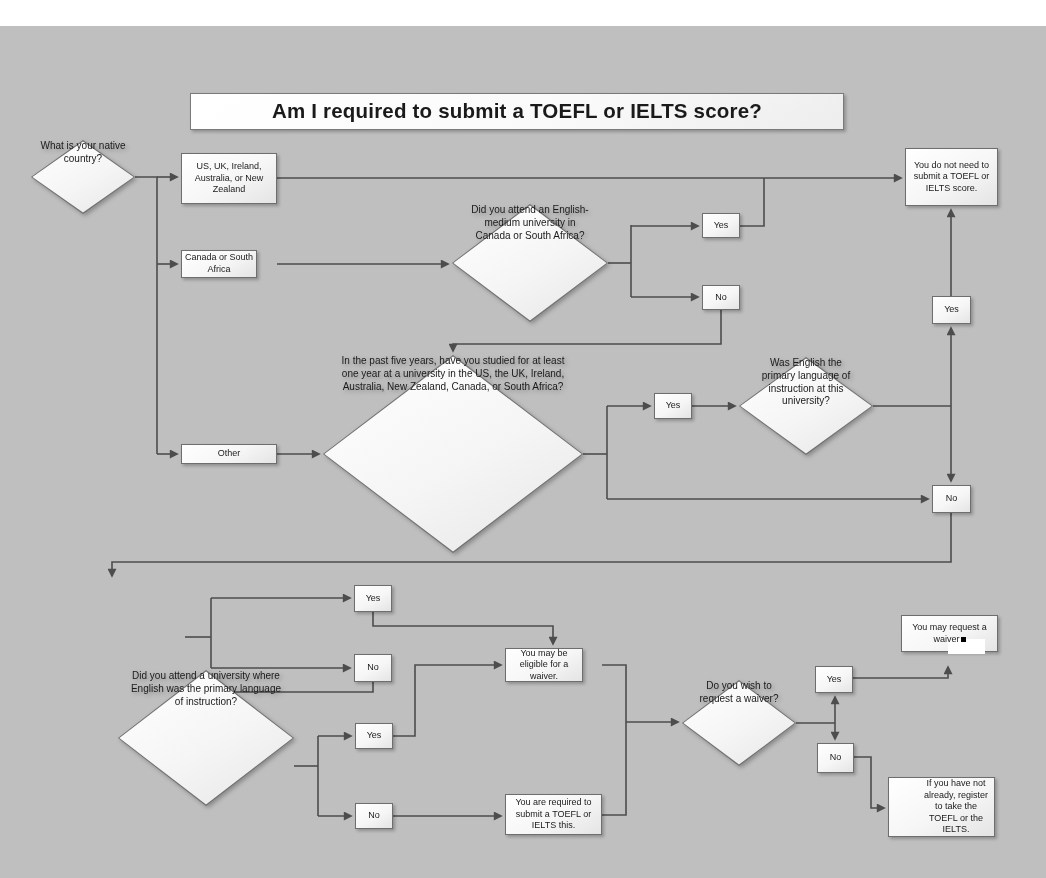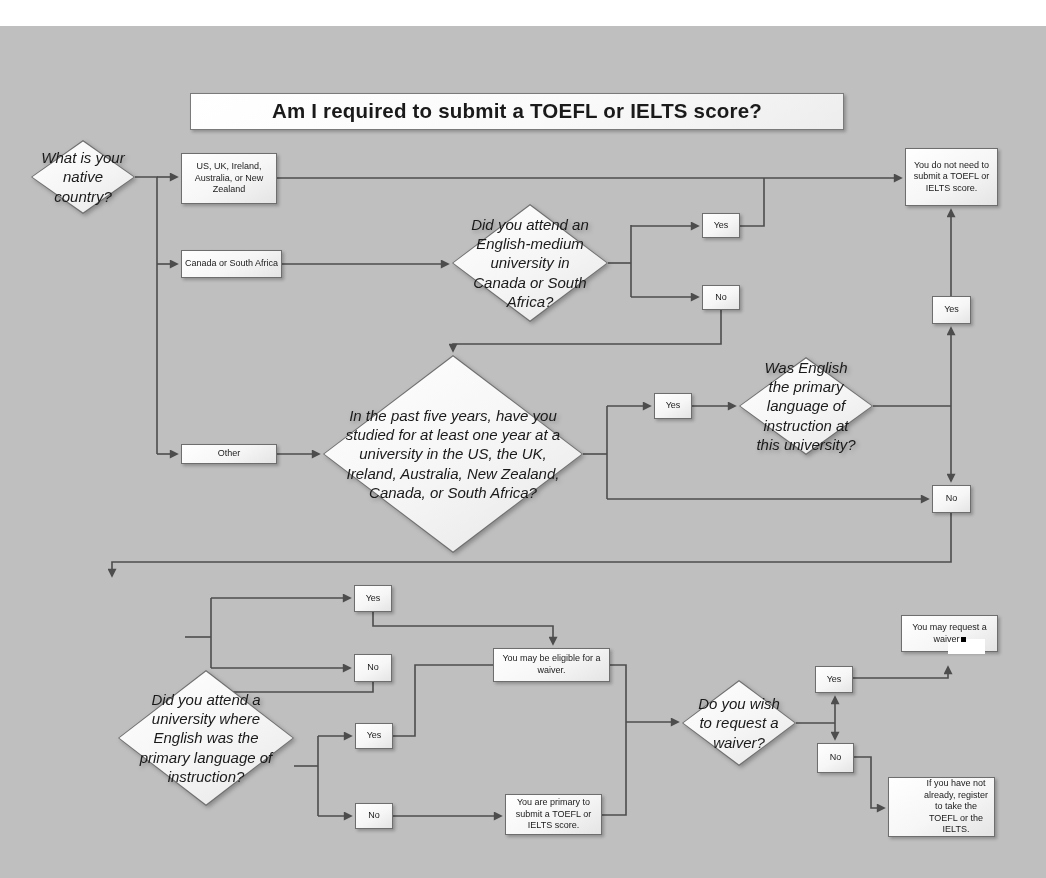--- a/index.html
+++ b/index.html
@@ -12,22 +12,22 @@
      border:1px solid #6e6e6e;box-shadow:2px 2px 3px rgba(0,0,0,.25);
      font-size:9px;line-height:1.28;color:#1a1a1a;padding:1px 2px;}
   .title-box{font-size:20.5px;font-weight:bold;line-height:1.1;letter-spacing:.2px;
      background:linear-gradient(150deg,#ffffff 0%,#fafafa 55%,#ededed 100%);
      border:1px solid #7a7a7a;}
   .diamond{position:absolute;filter:drop-shadow(2px 2px 2px rgba(0,0,0,.28));}
   .dshape{position:absolute;inset:0;background:#6e6e6e;
      clip-path:polygon(50% 0,100% 50%,50% 100%,0 50%);}
   .dfill{position:absolute;inset:1.4px;background:linear-gradient(150deg,#ffffff 0%,#f5f5f5 55%,#e6e6e6 100%);
      clip-path:polygon(50% 0,100% 50%,50% 100%,0 50%);}
-  .dtext{position:absolute;inset:0;display:flex;align-items:center;justify-content:center;
-     text-align:center;font-size:15px;line-height:1.28;color:#1a1a1a;font-style:italic;}
+  .dtext{position:absolute;inset:0;display:flex;align-items:flex-start;justify-content:center;
+     text-align:center;font-size:10px;line-height:1.28;color:#1a1a1a;}
   .dtext span{display:block;}
   .bullet-square{display:inline-block;width:5px;height:5px;background:#000;margin-left:1px;vertical-align:baseline;overflow:hidden;font-size:0;}
   .patch{position:absolute;background:#ffffff;}
 </style>
 </head>
 <body>
 
 <div id="canvas">
 
   <svg id="connectors" viewBox="0 0 1046 878" xmlns="http://www.w3.org/2000/svg">
@@ -136,38 +136,38 @@
   <div class="diamond" style="left:682px;top:654px;width:114px;height:86px;">
     <div class="dshape">
         <div class="dfill"></div>
       </div>
     <div class="dtext">
         <span style="max-width:94px;">Do you wish to request a waiver?</span>
       </div>
   </div>
 
   <div class="r" style="left:181px;top:127px;width:96px;height:51px;">US, UK, Ireland, Australia, or New Zealand</div>
-  <div class="r" style="left:181px;top:224px;width:101px;height:28px;">Canada or South Africa</div>
+  <div class="r" style="left:181px;top:224px;width:76px;height:28px;">Canada or South Africa</div>
   <div class="r" style="left:181px;top:418px;width:96px;height:20px;">Other</div>
 
   <div class="r" style="left:702px;top:187px;width:38px;height:25px;">Yes</div>
   <div class="r" style="left:702px;top:259px;width:38px;height:25px;">No</div>
   <div class="r" style="left:932px;top:270px;width:39px;height:28px;">Yes</div>
   <div class="r" style="left:932px;top:459px;width:39px;height:28px;">No</div>
   <div class="r" style="left:654px;top:367px;width:38px;height:26px;">Yes</div>
   <div class="r" style="left:354px;top:559px;width:38px;height:27px;">Yes</div>
   <div class="r" style="left:354px;top:628px;width:38px;height:28px;">No</div>
   <div class="r" style="left:355px;top:697px;width:38px;height:26px;">Yes</div>
   <div class="r" style="left:355px;top:777px;width:38px;height:26px;">No</div>
   <div class="r" style="left:815px;top:640px;width:38px;height:27px;">Yes</div>
   <div class="r" style="left:817px;top:717px;width:37px;height:30px;">No</div>
 
   <div class="r" style="left:905px;top:122px;width:93px;height:58px;">You do not need to submit a TOEFL or IELTS score.</div>
-  <div class="r" style="left:493px;top:622px;width:117px;height:34px;">You may be eligible for a waiver.</div>
-  <div class="r" style="left:505px;top:768px;width:97px;height:41px;">You are primary to submit a TOEFL or IELTS score.</div>
+  <div class="r" style="left:505px;top:622px;width:78px;height:34px;">You may be eligible for a waiver.</div>
+  <div class="r" style="left:505px;top:768px;width:97px;height:41px;">You are required to submit a TOEFL or IELTS this.</div>
 
   <div class="r" style="left:901px;top:589px;width:97px;height:37px;">
     <div style="position:relative;z-index:1;">
       <span>You may request a waiver</span><span class="bullet-square">▪</span>
     </div>
     <div class="patch" style="left:46px;top:23px;width:37px;height:15px;"></div>
   </div>
 
   <div class="r" style="left:888px;top:751px;width:107px;height:60px;padding-left:31px;">If you have not already, register to take the TOEFL or the IELTS.</div>
 

